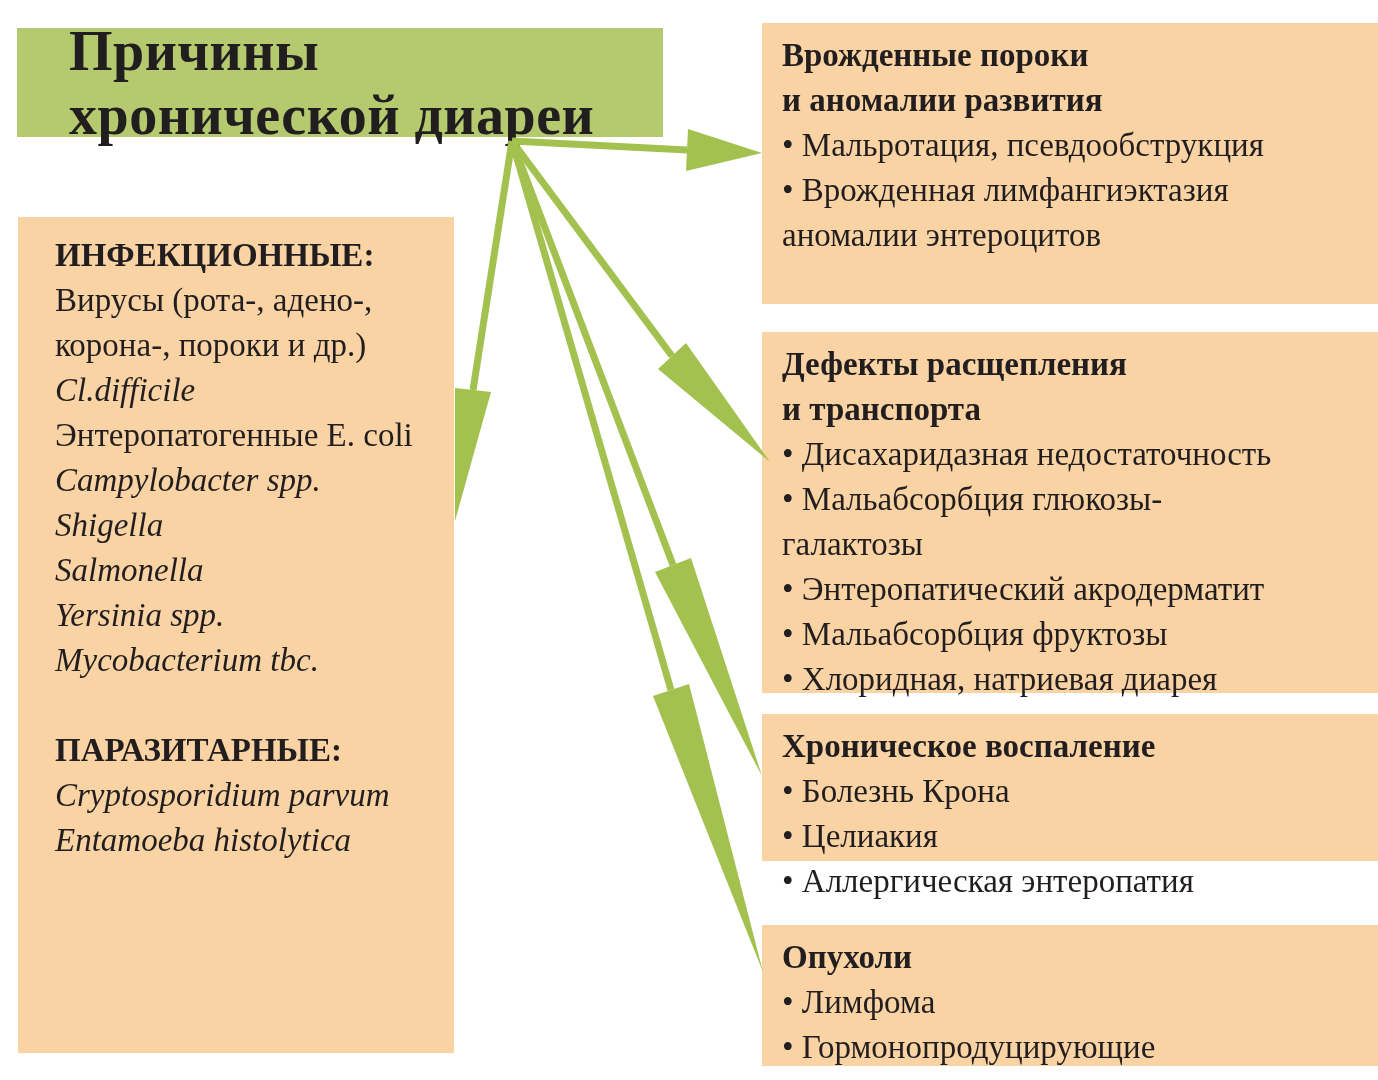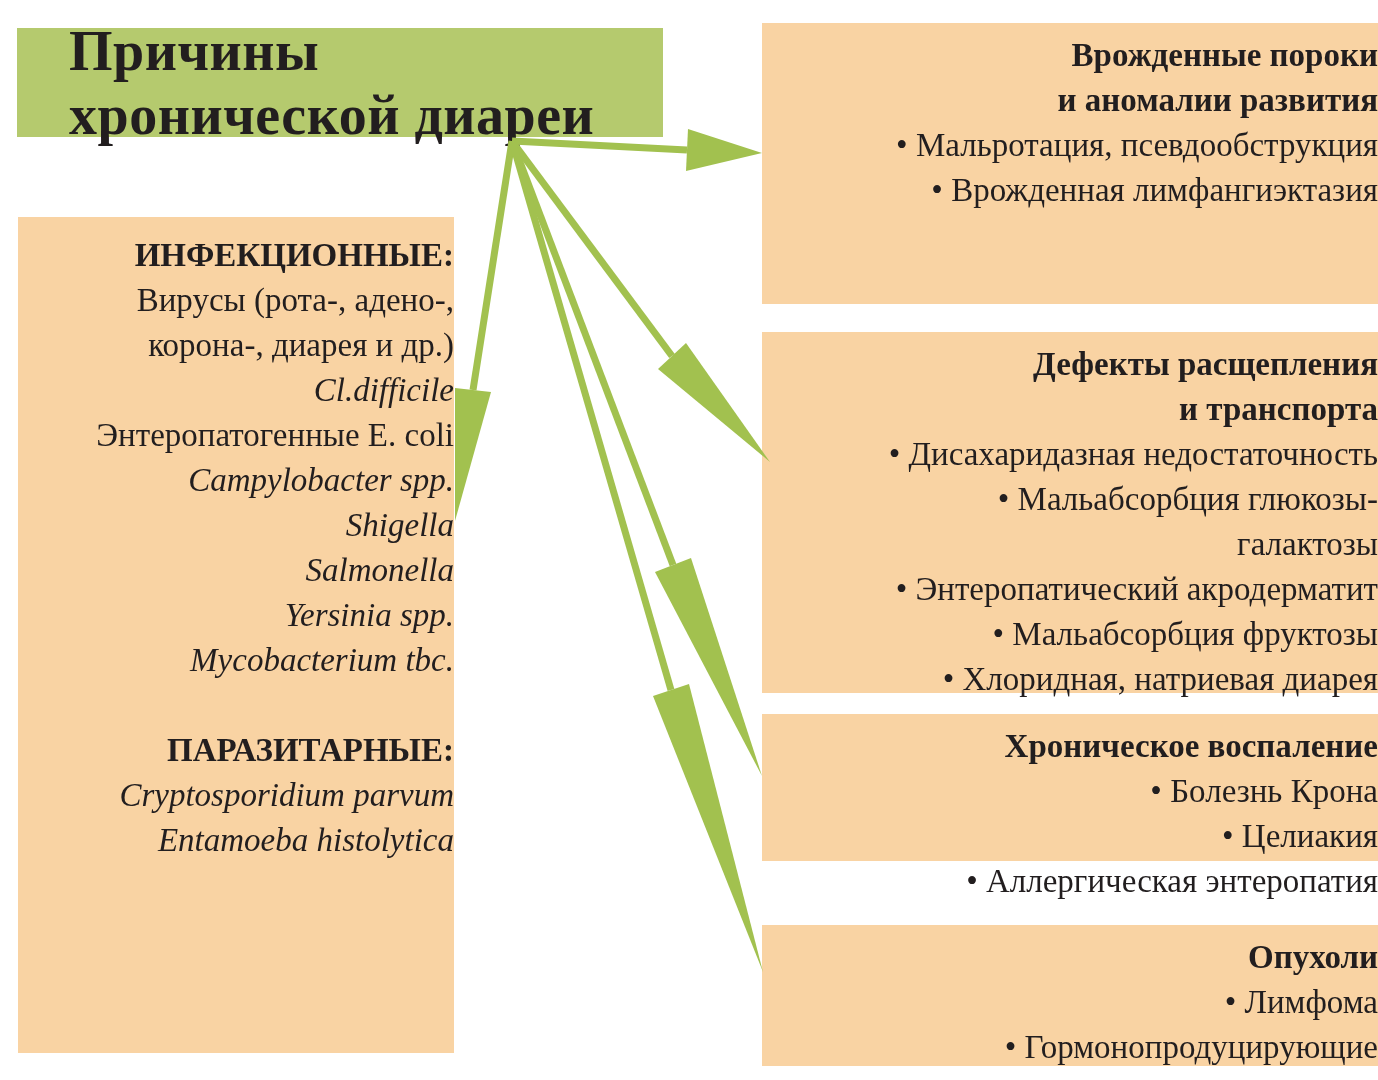--- a/index.html
+++ b/index.html
@@ -25,21 +25,21 @@
   }
   .title-text{
     font-size:56px;font-weight:bold;letter-spacing:0.5px;margin-left:30px;
   }
   .box{
     position:absolute;background:var(--orange-box);
     box-sizing:border-box;
     font-size:33px;
   }
   .tline{
-    line-height:45px;min-height:45px;white-space:nowrap;text-align:right;
+    line-height:45px;min-height:45px;white-space:nowrap;
   }
   .bold{font-weight:bold;}
   .italic{font-style:italic;}
   .left-box{
     left:18px;top:217px;width:436px;height:836px;
     padding:16px 0 0 37px;
   }
   .rbox{left:762px;width:616px;padding:10px 0 0 20px;}
   .rbox1{top:23px;height:281px;}
   .rbox2{top:332px;height:361px;padding-top:10px;}
@@ -57,39 +57,40 @@
 
 <div class="canvas">
 
   <div class="title-box">
     <div class="title-text">Причины хронической диареи</div>
   </div>
 
   <div class="box left-box">
     <div class="tline bold">ИНФЕКЦИОННЫЕ:</div>
     <div class="tline">Вирусы (рота-, адено-,</div>
-    <div class="tline">корона-, диарея и др.)</div>
+    <div class="tline">корона-, пороки и др.)</div>
     <div class="tline italic">Cl.difficile</div>
     <div class="tline">Энтеропатогенные E. coli</div>
     <div class="tline italic">Campylobacter spp.</div>
     <div class="tline italic">Shigella</div>
     <div class="tline italic">Salmonella</div>
     <div class="tline italic">Yersinia spp.</div>
     <div class="tline italic">Mycobacterium tbc.</div>
     <div class="tline"></div>
     <div class="tline bold">ПАРАЗИТАРНЫЕ:</div>
     <div class="tline italic">Cryptosporidium parvum</div>
     <div class="tline italic">Entamoeba histolytica</div>
   </div>
 
   <div class="box rbox rbox1">
     <div class="tline bold">Врожденные пороки</div>
     <div class="tline bold">и аномалии развития</div>
     <div class="tline">• Мальротация, псевдообструкция</div>
     <div class="tline">• Врожденная лимфангиэктазия</div>
+    <div class="tline">аномалии энтероцитов</div>
   </div>
 
   <div class="box rbox rbox2">
     <div class="tline bold">Дефекты расщепления</div>
     <div class="tline bold">и транспорта</div>
     <div class="tline">• Дисахаридазная недостаточность</div>
     <div class="tline">• Мальабсорбция глюкозы-</div>
     <div class="tline">галактозы</div>
     <div class="tline">• Энтеропатический акродерматит</div>
     <div class="tline">• Мальабсорбция фруктозы</div>

